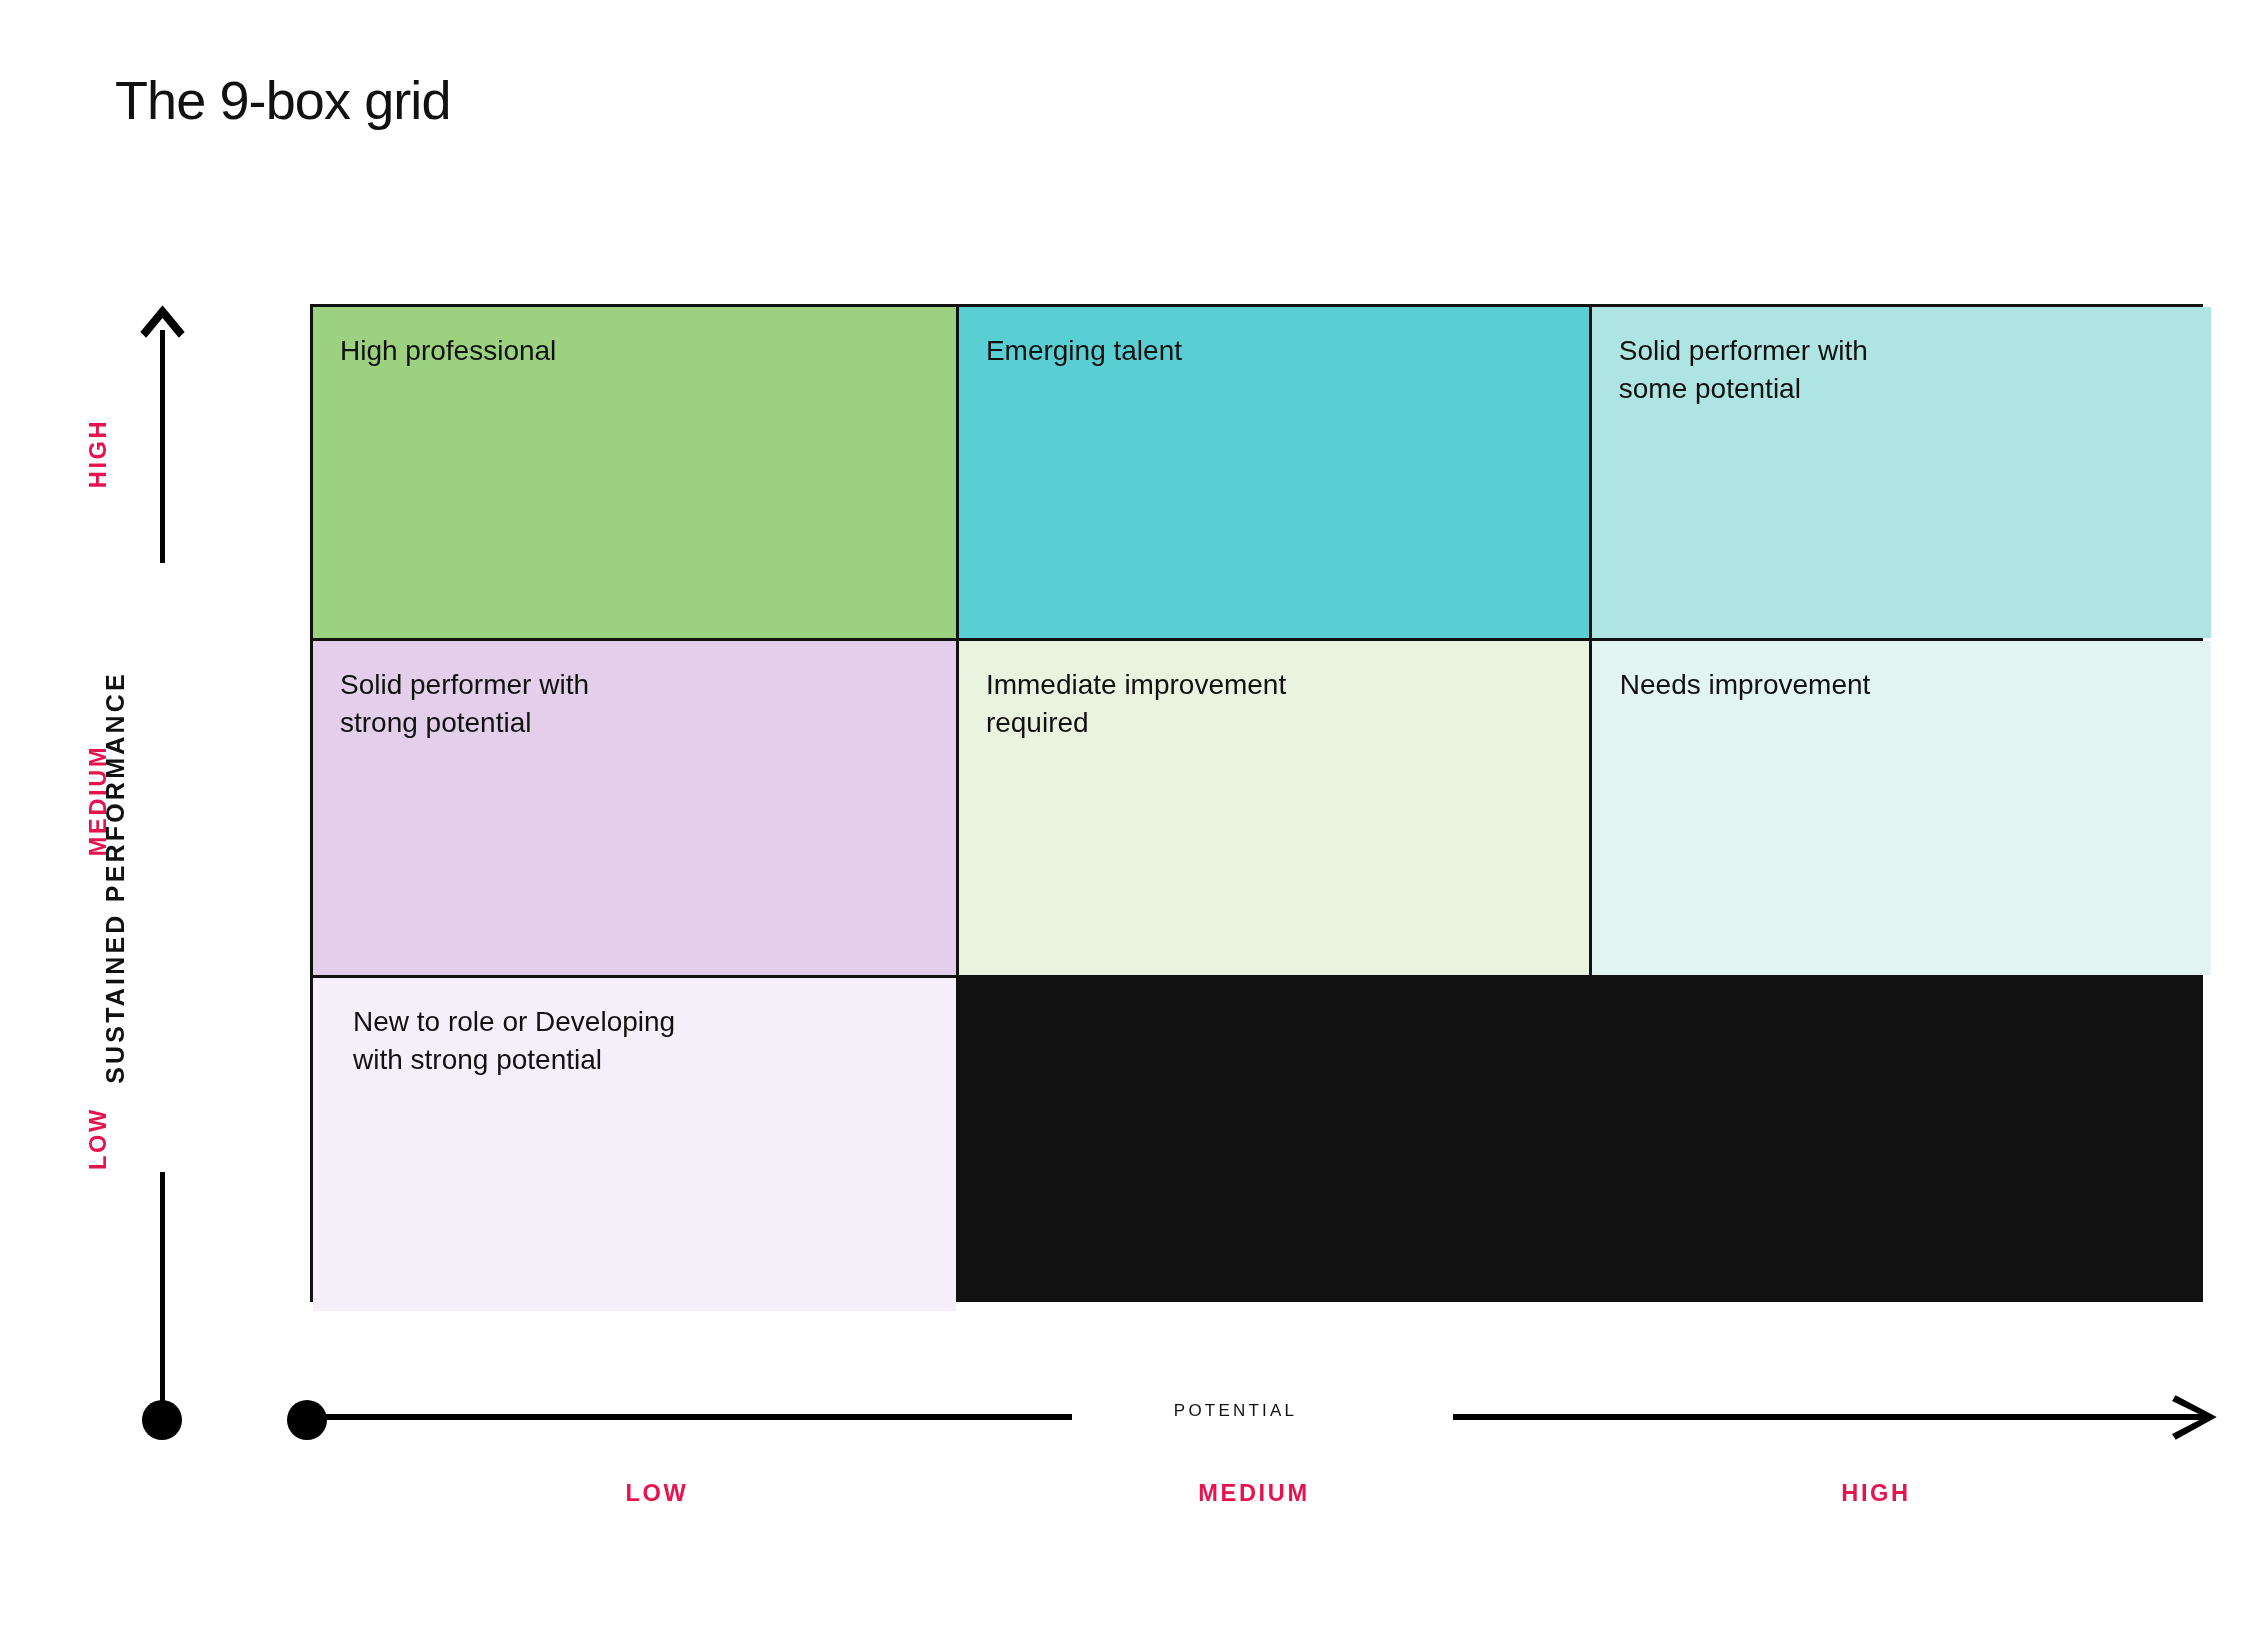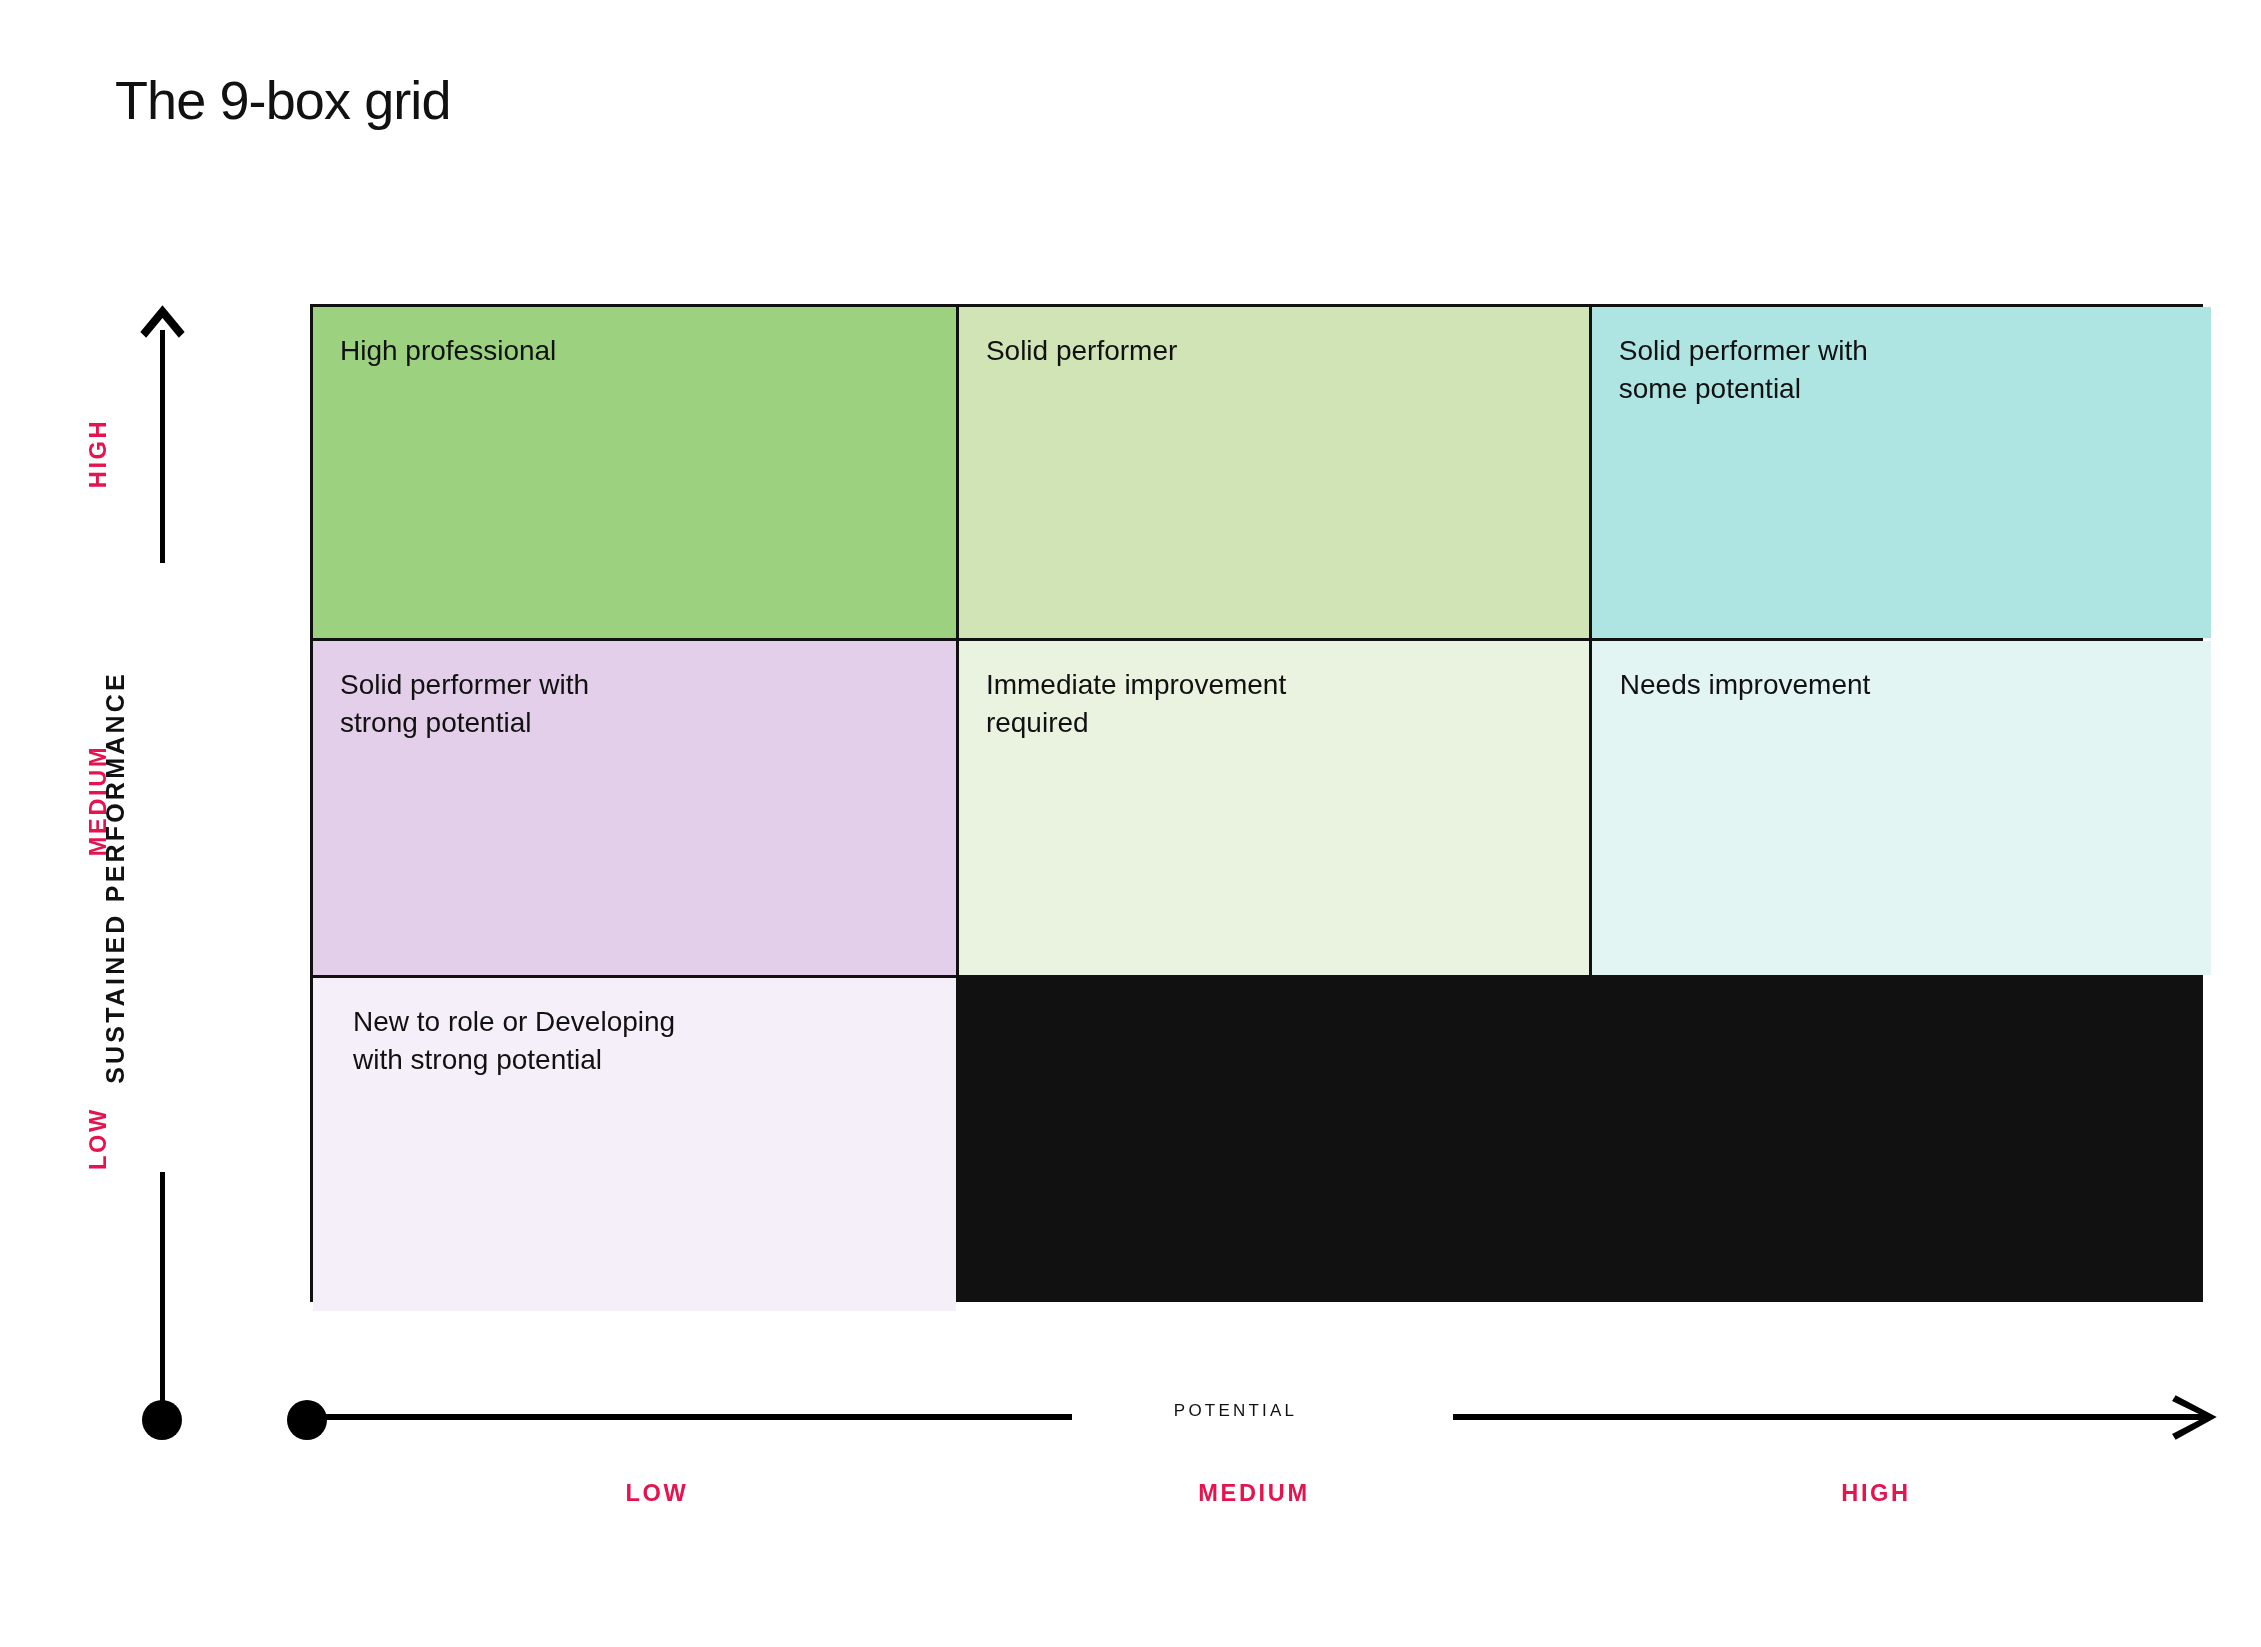--- a/index.html
+++ b/index.html
@@ -204,25 +204,25 @@
   <div class="y-tick" id="y-tick-high">HIGH</div>
   <div class="y-tick" id="y-tick-medium">MEDIUM</div>
   <div class="y-tick" id="y-tick-low">LOW</div>
 
   <div id="grid">
 
     <div class="cell" style="background: rgb(156, 210, 127);">
       <div class="cell-label">High professional</div>
     </div>
 
-
-
-    <div class="cell" style="background: rgb(208, 228, 182);">
-      <div class="cell-label">Solid performer</div>
-    </div>
+    <div class="cell" style="background: rgb(90, 207, 211);">
+      <div class="cell-label">Emerging talent</div>
+    </div>
+
+
 
     <div class="cell" style="background: rgb(174, 229, 227);">
       <div class="cell-label">Solid performer with
 some potential</div>
     </div>
 
     <div class="cell" style="background: rgb(227, 207, 233);">
       <div class="cell-label">Solid performer with
 strong potential</div>
     </div>

